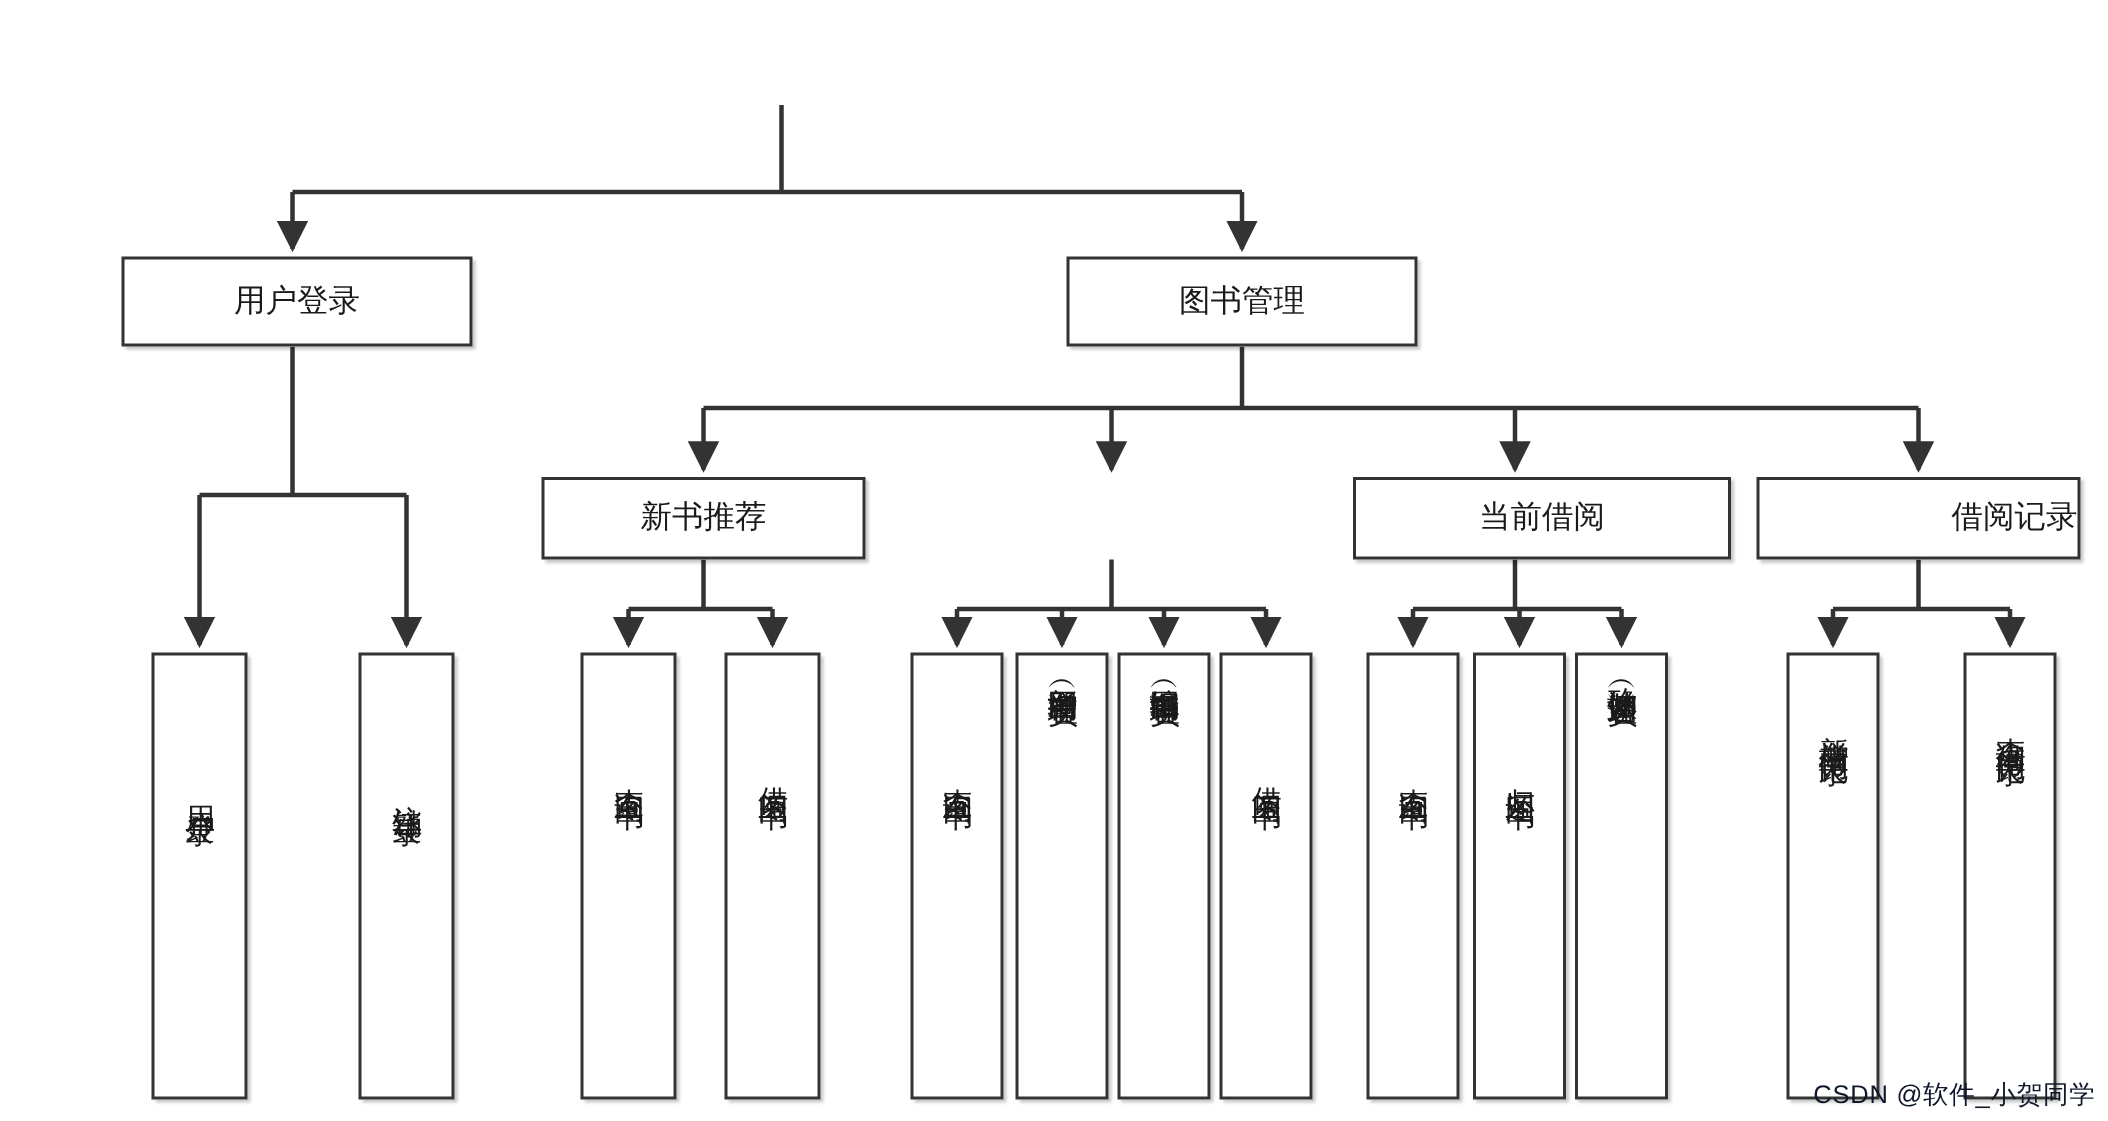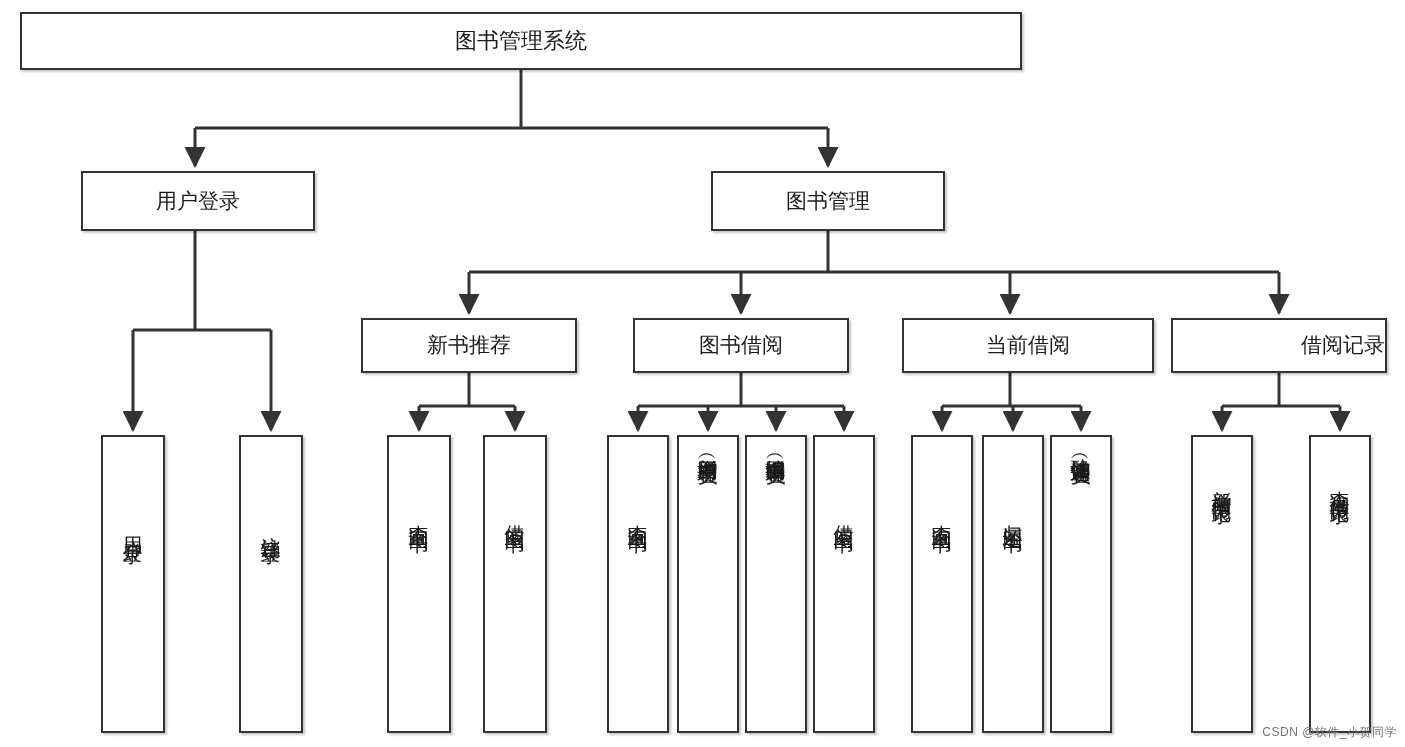--- a/index.html
+++ b/index.html
@@ -66,22 +66,22 @@
     display: block;
   }
   .node.vert.tall .label {
     font-size: 20px;
     letter-spacing: 1px;
   }
   .watermark {
     position: absolute;
     right: 8px;
     bottom: 6px;
-    font-size: 12px;
-    color: #737373;
+    font-size: 17px;
+    color: #0f172a;
     letter-spacing: 0.5px;
     white-space: nowrap;
     user-select: none;
     margin-left: 20px;
   }
 </style>
 </head>
 <body>
 
 <div id="canvas">
@@ -129,37 +129,31 @@
       <path d="M 1013 406 L 1013 430" marker-end="url(#arrow)"></path>
       <path d="M 1081 406 L 1081 430" marker-end="url(#arrow)"></path>
 
       <path d="M 1279 373 L 1279 406"></path>
       <path d="M 1222 406 L 1340 406"></path>
       <path d="M 1222 406 L 1222 430" marker-end="url(#arrow)"></path>
       <path d="M 1340 406 L 1340 430" marker-end="url(#arrow)"></path>
     </g>
   </svg>
 
-  <div class="node horiz root" style="left:20px; top:12px; width:1002px; height:58px;">
-    <span class="label">图书管理系统</span>
-  </div>
 
   <div class="node horiz" style="left:81px; top:171px; width:234px; height:60px;">
     <span class="label">用户登录</span>
   </div>
   <div class="node horiz" style="left:711px; top:171px; width:234px; height:60px;">
     <span class="label">图书管理</span>
   </div>
 
   <div class="node horiz" style="left:361px; top:318px; width:216px; height:55px;">
     <span class="label">新书推荐</span>
   </div>
-  <div class="node horiz" style="left:633px; top:318px; width:216px; height:55px;">
-    <span class="label">图书借阅</span>
-  </div>
   <div class="node horiz" style="left:902px; top:318px; width:252px; height:55px;">
     <span class="label">当前借阅</span>
   </div>
   <div class="node horiz" style="left:1171px; top:318px; width:216px; height:55px;justify-content:flex-end;">
     <span class="label">借阅记录</span>
   </div>
 
   <div class="node vert" style="left:101px; top:435px; width:64px; height:298px; padding-top:84px;">
     <span class="label">用户登录</span>
   </div>

